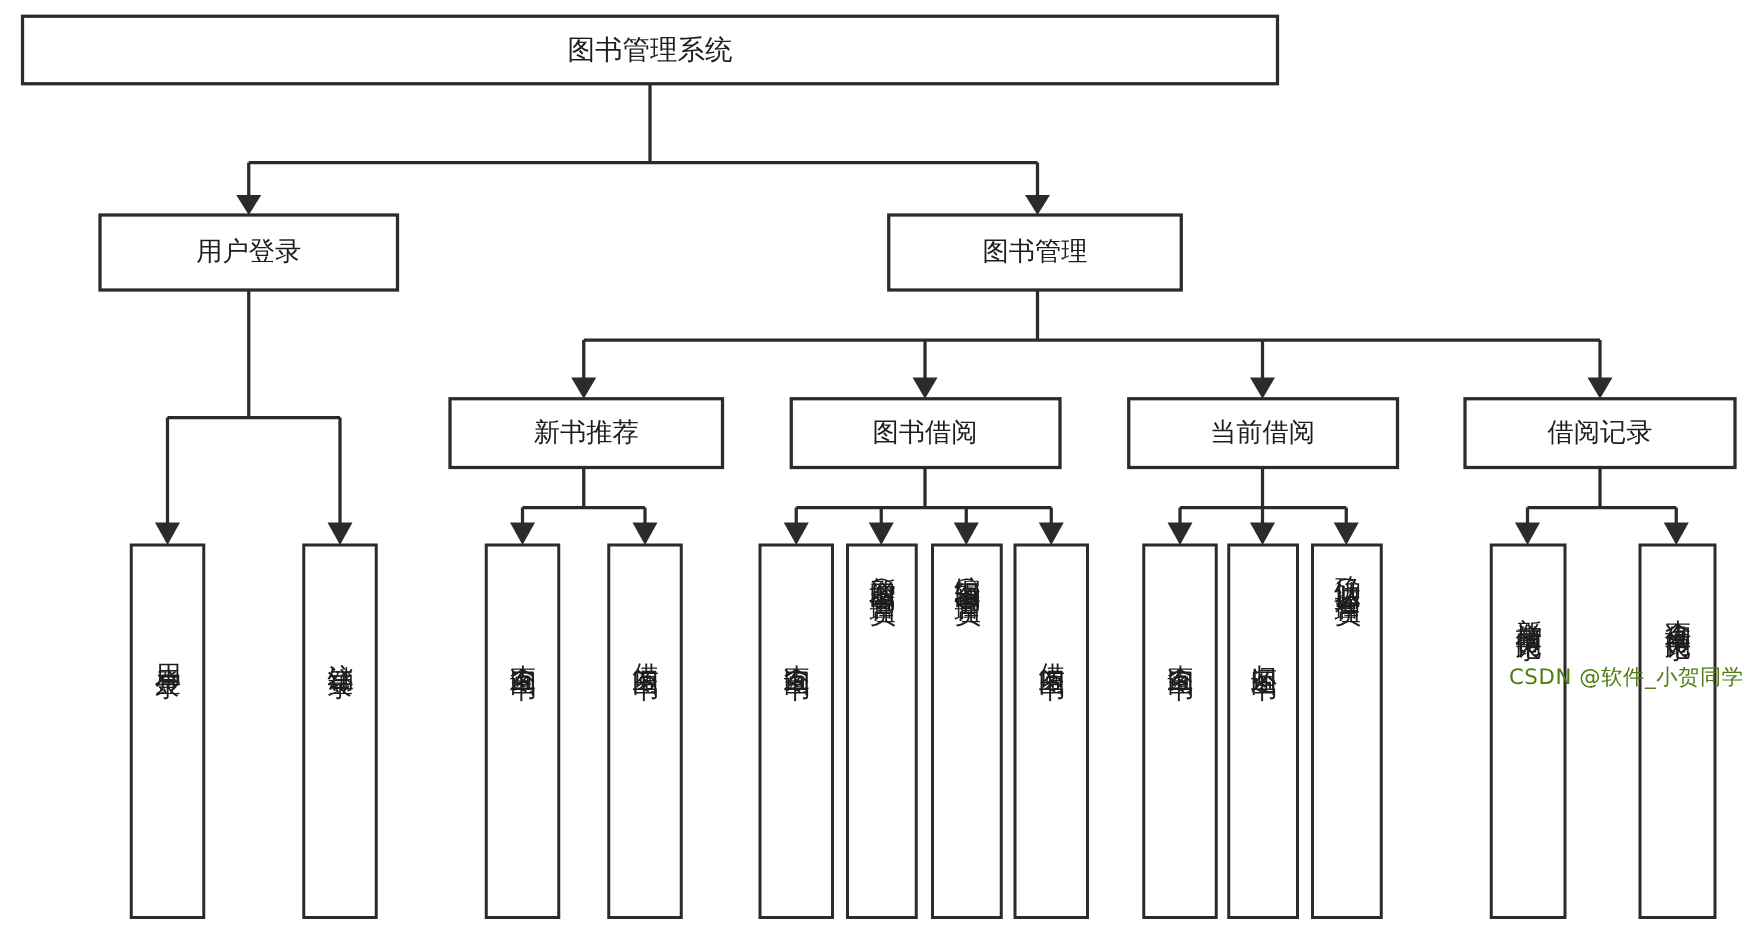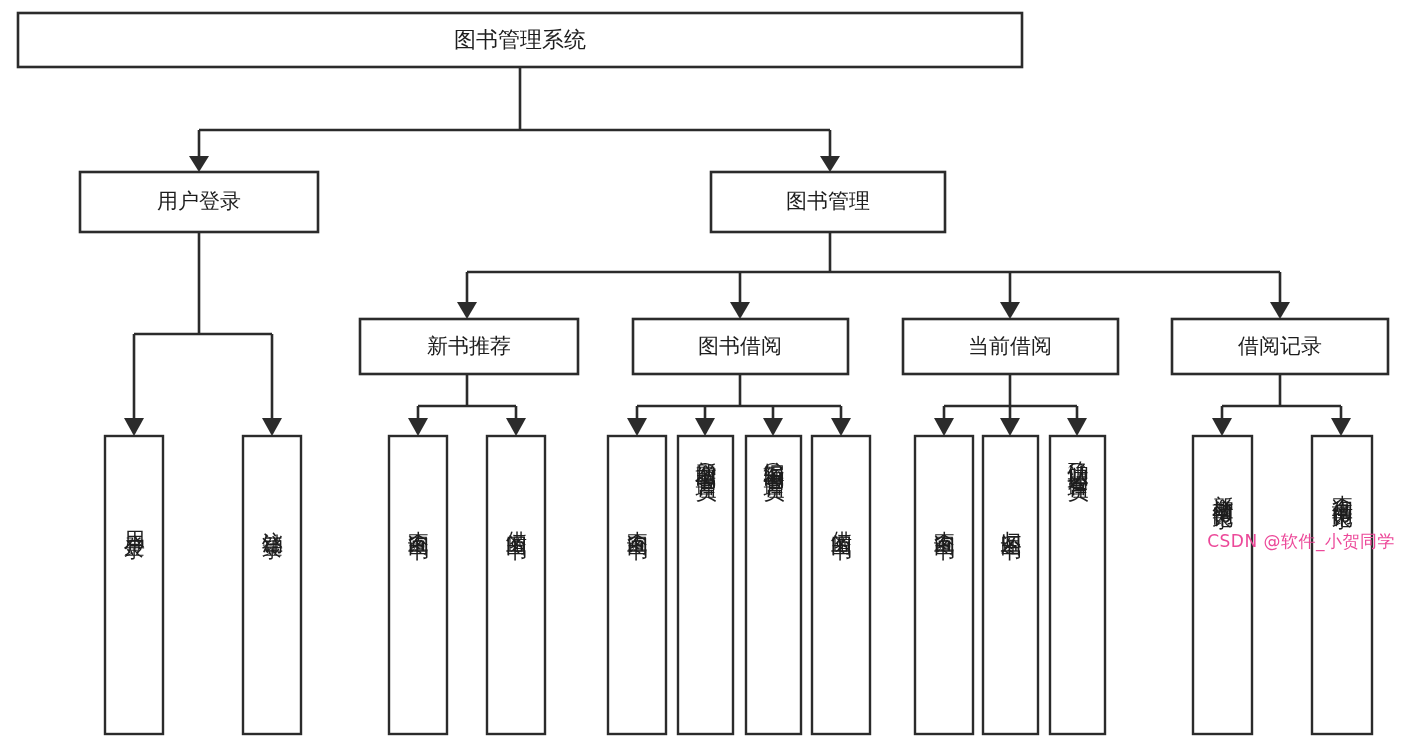--- a/index.html
+++ b/index.html
@@ -79,21 +79,21 @@
     letter-spacing: 3px;
     color: #1d1d1d;
     white-space: nowrap;
   }
   .watermark {
     position: absolute;
     right: 10px;
     bottom: 6px;
     font-family: "DejaVu Sans", "Liberation Sans", sans-serif;
     font-size: 17px;
-    color: #ec4899;
+    color: #4d7c0f;
     letter-spacing: 0.5px;
     white-space: nowrap;
     pointer-events: none;
   }
 </style>
 </head>
 <body>
 
 <div id="diagram-root">
 

